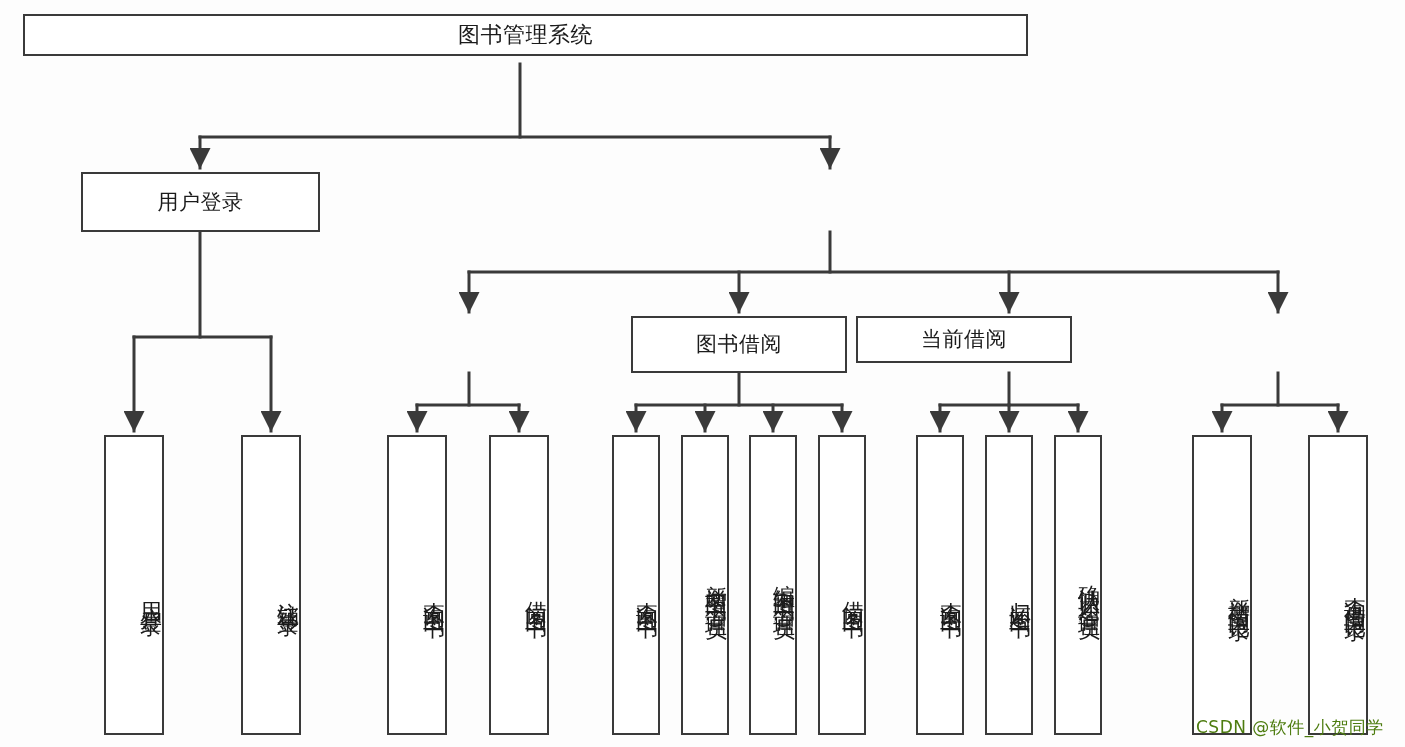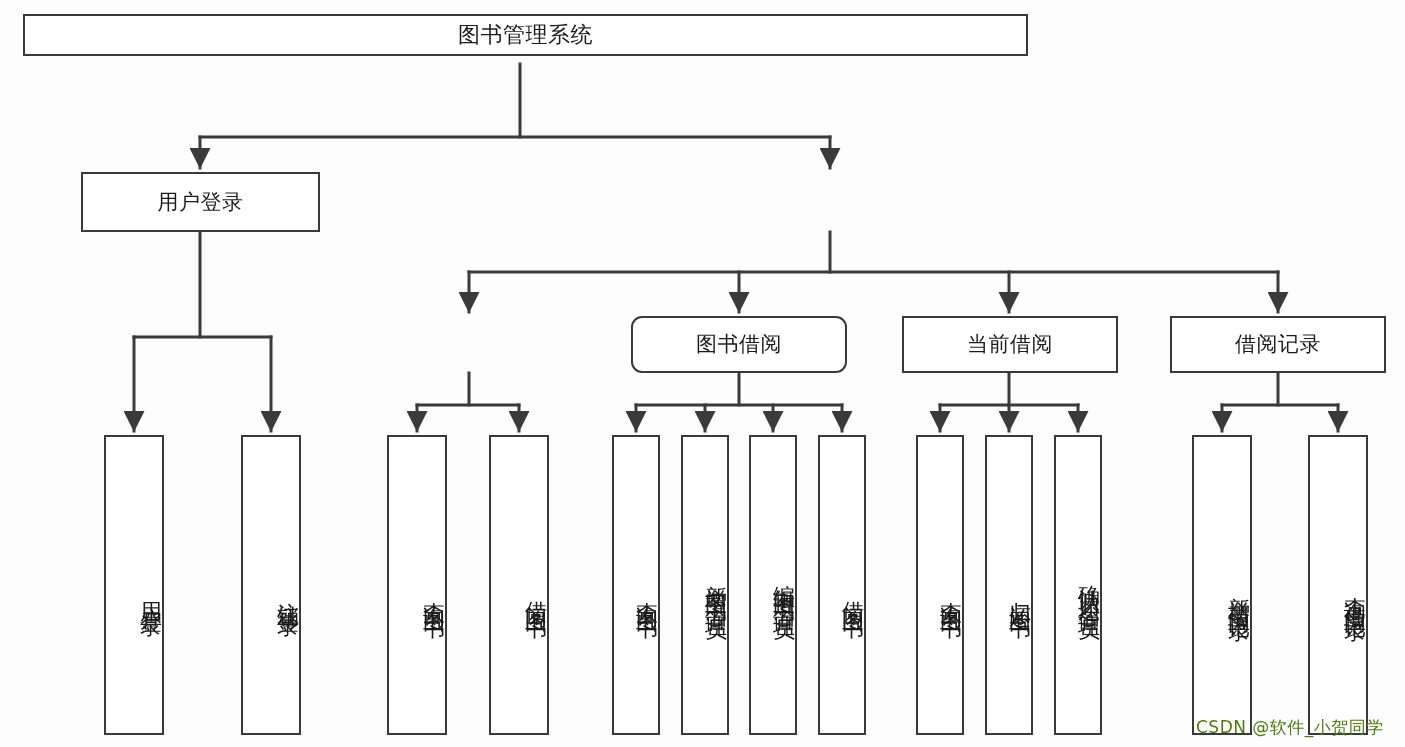--- a/index.html
+++ b/index.html
@@ -120,25 +120,24 @@
       <path d="M 1338 405 L 1338 431" marker-end="url(#arrow)"></path>
     </g>
   </svg>
 
   <div class="node node-h node-root" style="left:17px; top:14px; width:1005px; height:42px;margin-left:6px;">图书管理系统</div>
 
   <div class="node node-h" style="left:81px; top:172px; width:239px; height:60px;">用户登录</div>
 
 
 
-  <div class="node node-h" style="left:631px; top:316px; width:216px; height:57px;border-radius:11px;">图书借阅</div>
+  <div class="node node-h" style="left:631px; top:316px; width:216px; height:57px;">图书借阅</div>
 
-  <div class="node node-h" style="left:902px; top:316px; width:216px; height:57px;">当前借阅</div>
+  <div class="node node-h" style="left:856px; top:316px; width:216px; height:47px;">当前借阅</div>
 
-  <div class="node node-h" style="left:1170px; top:316px; width:216px; height:57px;">借阅记录</div>
 
   <div class="node node-v" style="left:104px; top:435px; width:60px; height:300px;">用户登录</div>
 
   <div class="node node-v" style="left:241px; top:435px; width:60px; height:300px;">注销登录</div>
 
   <div class="node node-v" style="left:387px; top:435px; width:60px; height:300px;">查询图书</div>
 
   <div class="node node-v" style="left:489px; top:435px; width:60px; height:300px;">借阅图书</div>
 
   <div class="node node-v" style="left:612px; top:435px; width:48px; height:300px;">查询图书</div>

